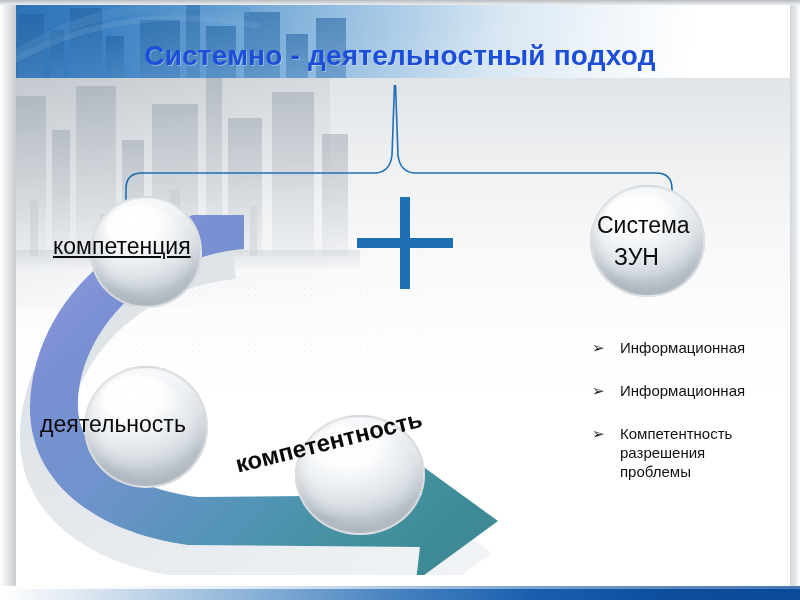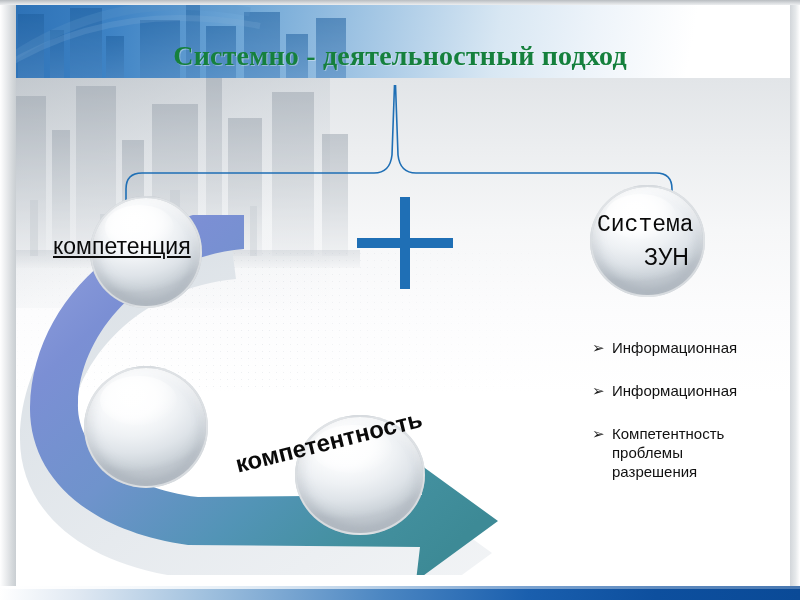--- a/index.html
+++ b/index.html
@@ -27,22 +27,22 @@
     background:linear-gradient(90deg,#ffffff 0%,#e9ebed 40%,#d5d9dc 75%,#c9ced2 100%);}
   .bg-rightstripe{position:absolute;left:790px;top:5px;width:10px;height:581px;
     background:linear-gradient(90deg,#d2d6da 0%,#e6e9eb 55%,#ffffff 100%);}
   .bg-bottombar{position:absolute;left:0;top:586px;width:800px;height:14px;
     background:linear-gradient(95deg,#ffffff 0%,#dfe8f2 10%,#9fc0de 26%,#4b86c2 48%,#1a5fae 66%,#0d4f9e 82%,#0a4a97 100%);}
   .bg-bottombar-hl{position:absolute;left:0;top:586px;width:800px;height:3px;
     background:linear-gradient(95deg,rgba(255,255,255,.95) 0%,rgba(255,255,255,.75) 30%,rgba(255,255,255,.45) 60%,rgba(255,255,255,.25) 100%);}
 
   
   .title{position:absolute;left:0;top:40px;width:800px;text-align:center;
-    font-size:28px;font-weight:bold;color:#15803d;letter-spacing:.2px;
-    text-shadow:1px 1px 0 rgba(255,255,255,.35);white-space:nowrap;font-family:Liberation Serif, serif;}
+    font-size:28px;font-weight:bold;color:#1d4ed8;letter-spacing:.2px;
+    text-shadow:1px 1px 0 rgba(255,255,255,.35);white-space:nowrap;}
 
   
   .bracket{position:absolute;left:100px;top:85px;width:600px;height:130px;}
   .plus{position:absolute;left:345px;top:195px;width:120px;height:100px;}
 
   
   .swoosh{position:absolute;left:0;top:215px;width:640px;height:360px;}
 
   
   .sphere{position:absolute;border-radius:50%;}
@@ -59,21 +59,21 @@
   .sphere .shadow{position:absolute;border-radius:50%;
     background:radial-gradient(ellipse at 50% 50%, rgba(130,140,152,.55) 0%, rgba(140,150,162,.38) 55%, rgba(160,168,178,0) 78%);
     z-index:-1;}
 
   .sph-label{position:absolute;color:#0a0a0a;font-size:23px;white-space:nowrap;}
 
   
   .bullets{position:absolute;left:592px;top:338px;width:205px;}
   .bullet-row{display:flex;align-items:flex-start;margin-bottom:24px;}
   .bullet-mark{flex:0 0 auto;width:20px;font-size:15px;line-height:19px;color:#1b1b1b;}
-  .bullet-text{font-size:15px;line-height:19px;color:#111111;}
+  .bullet-text{font-size:15px;line-height:19px;color:#111111;margin-left:8px;}
 </style>
 </head>
 <body>
 
 <div id="slide">
 
   <div class="bg-lower"></div>
   <div class="bg-lower2"></div>
   <div class="bg-top-blue"></div>
 
@@ -210,29 +210,30 @@
     <div class="rim"></div>
   </div>
   <div class="sph-label" style="left:53px;top:233px;text-decoration:underline;">компетенция</div>
 
   <div class="sphere" style="left:590px;top:185px;width:115px;height:112px;">
     <div class="shadow" style="left:-16px;top:18px;width:132px;height:112px;"></div>
     <div class="ball"></div>
     <div class="gloss"></div>
     <div class="rim"></div>
   </div>
-  <div class="sph-label" style="left:597px;top:212px;font-family:Liberation Mono, monospace;">Система</div>
-  <div class="sph-label" style="left:644px;top:244px;">ЗУН</div>
+  <div class="sph-label" style="left:597px;top:212px;">Система</div>
+  <div class="sph-label" style="left:614px;top:244px;">ЗУН</div>
 
   <div class="sphere" style="left:84px;top:366px;width:124px;height:122px;">
     <div class="shadow" style="left:-16px;top:20px;width:142px;height:122px;"></div>
     <div class="ball"></div>
     <div class="gloss"></div>
     <div class="rim"></div>
   </div>
+  <div class="sph-label" style="left:40px;top:411px;">деятельность</div>
 
   <div class="sphere" style="left:295px;top:415px;width:130px;height:120px;">
     <div class="shadow" style="left:-16px;top:20px;width:148px;height:120px;"></div>
     <div class="ball"></div>
     <div class="gloss"></div>
     <div class="rim"></div>
   </div>
   <div class="sph-label" style="left:236px;top:451px;font-weight:bold;font-size:24px;transform:rotate(-14deg);transform-origin:0 50%;">компетентность</div>
 
   <div class="bullets">
@@ -244,22 +245,22 @@
 
     <div class="bullet-row">
       <div class="bullet-mark">➢</div>
       <div class="bullet-text">Информационная</div>
     </div>
 
     <div class="bullet-row">
       <div class="bullet-mark">➢</div>
       <div>
         <div class="bullet-text">Компетентность</div>
+        <div class="bullet-text">разрешения</div>
         <div class="bullet-text">проблемы</div>
-        <div class="bullet-text">разрешения</div>
       </div>
     </div>
 
   </div>
 
   <div class="bg-bottombar"></div>
   <div class="bg-bottombar-hl"></div>
 
 </div>
 

